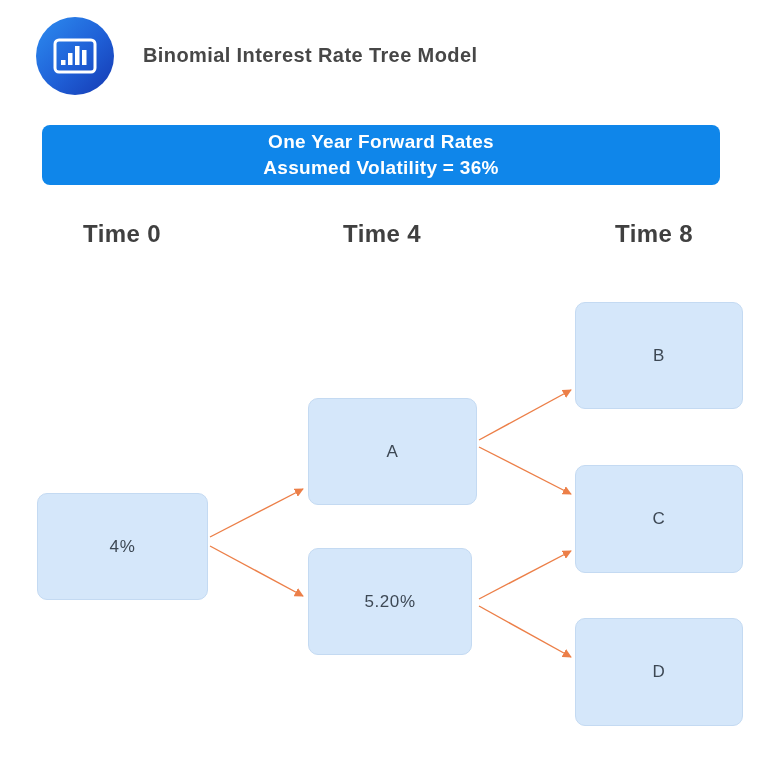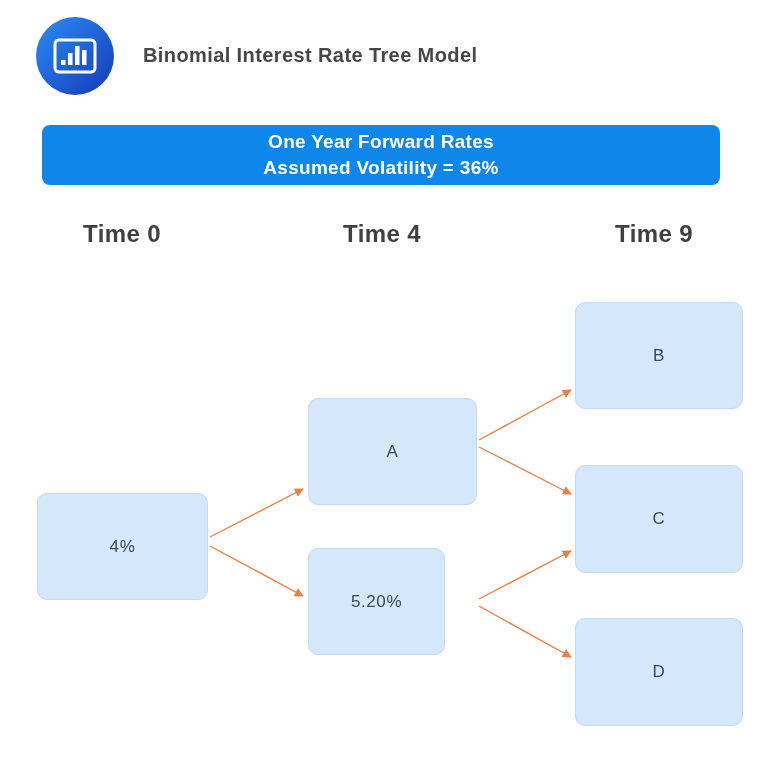--- a/index.html
+++ b/index.html
@@ -73,21 +73,21 @@
     border-radius: 10px;
     display: flex; align-items: center; justify-content: center;
     color: #3d4854;
     font-size: 17px;
     font-weight: 500;
     letter-spacing: 0.6px;
     box-sizing: border-box;
   }
   .node-time0     { left: 37px;  top: 493px; width: 171px; height: 107px; }
   .node-time1-up  { left: 308px; top: 398px; width: 169px; height: 107px; }
-  .node-time1-dn  { left: 308px; top: 548px; width: 137px; height: 107px; }
+  .node-time1-dn  { left: 308px; top: 548px; width: 164px; height: 107px; }
   .node-time3-up  { left: 575px; top: 302px; width: 168px; height: 107px; }
   .node-time3-mid { left: 575px; top: 465px; width: 168px; height: 108px; }
   .node-time3-dn  { left: 575px; top: 618px; width: 168px; height: 108px; }
 
   
   .edges {
     position: absolute;
     left: 0; top: 0;
     width: 768px; height: 763px;
     pointer-events: none;
@@ -109,21 +109,21 @@
   </div>
   <div class="page-title">Binomial Interest Rate Tree Model</div>
 
   <div class="banner">
     <span>One Year Forward Rates</span>
     <span>Assumed Volatility = 36%</span>
   </div>
 
   <div class="col-header col-0">Time 0</div>
   <div class="col-header col-1">Time 4</div>
-  <div class="col-header col-2">Time 9</div>
+  <div class="col-header col-2">Time 8</div>
 
   <svg class="edges" viewBox="0 0 768 763">
     <defs>
       <marker id="arrow" viewBox="0 0 10 10" refX="9" refY="5" markerWidth="6.5" markerHeight="6.5" orient="auto-start-reverse">
         <path d="M0,0 L10,5 L0,10 z" fill="#EC7F48"></path>
       </marker>
     </defs>
     <g stroke="#EC7F48" stroke-width="1.4" fill="none">
       <line x1="210" y1="537" x2="303" y2="489" marker-end="url(#arrow)"></line>
       <line x1="210" y1="546" x2="303" y2="596" marker-end="url(#arrow)"></line>

